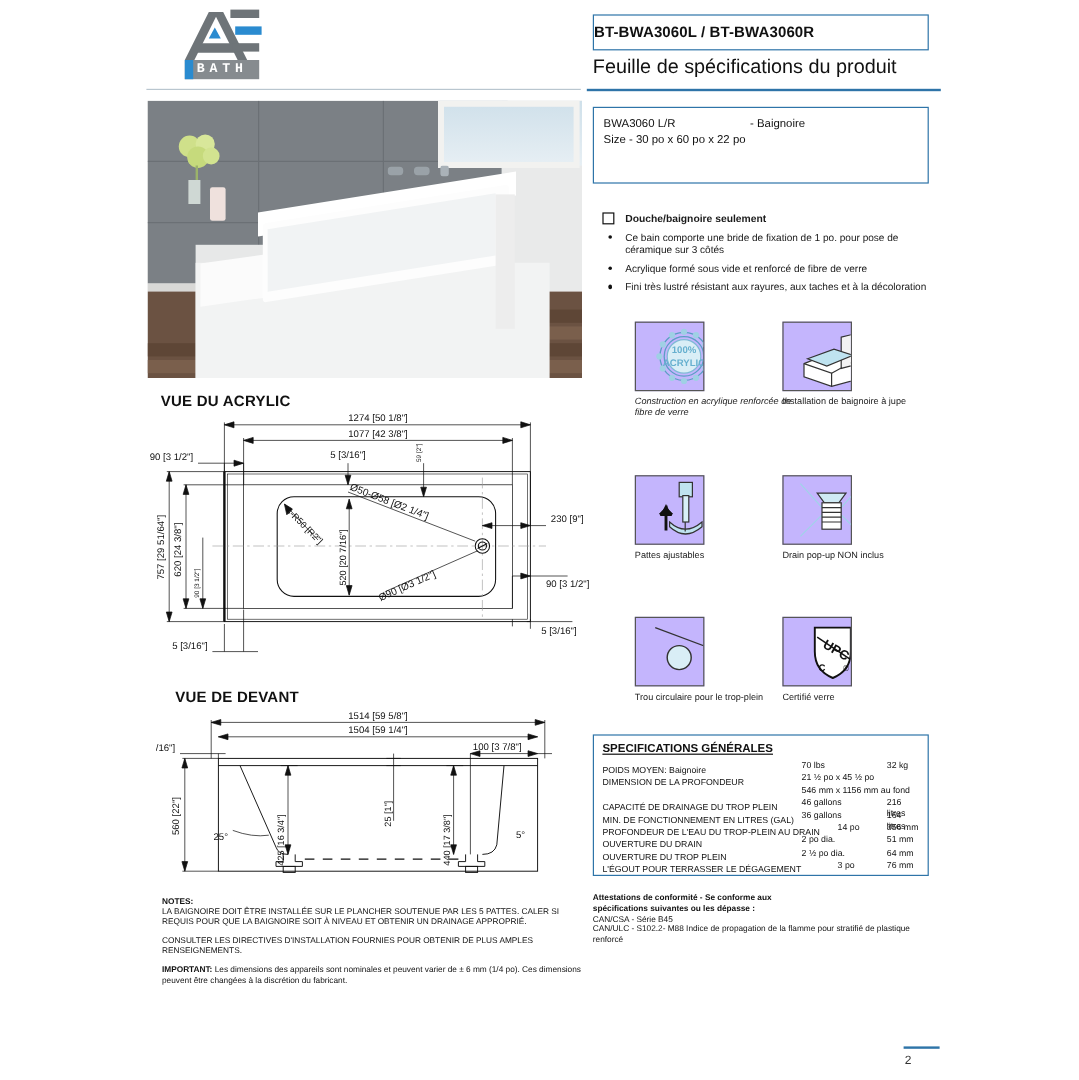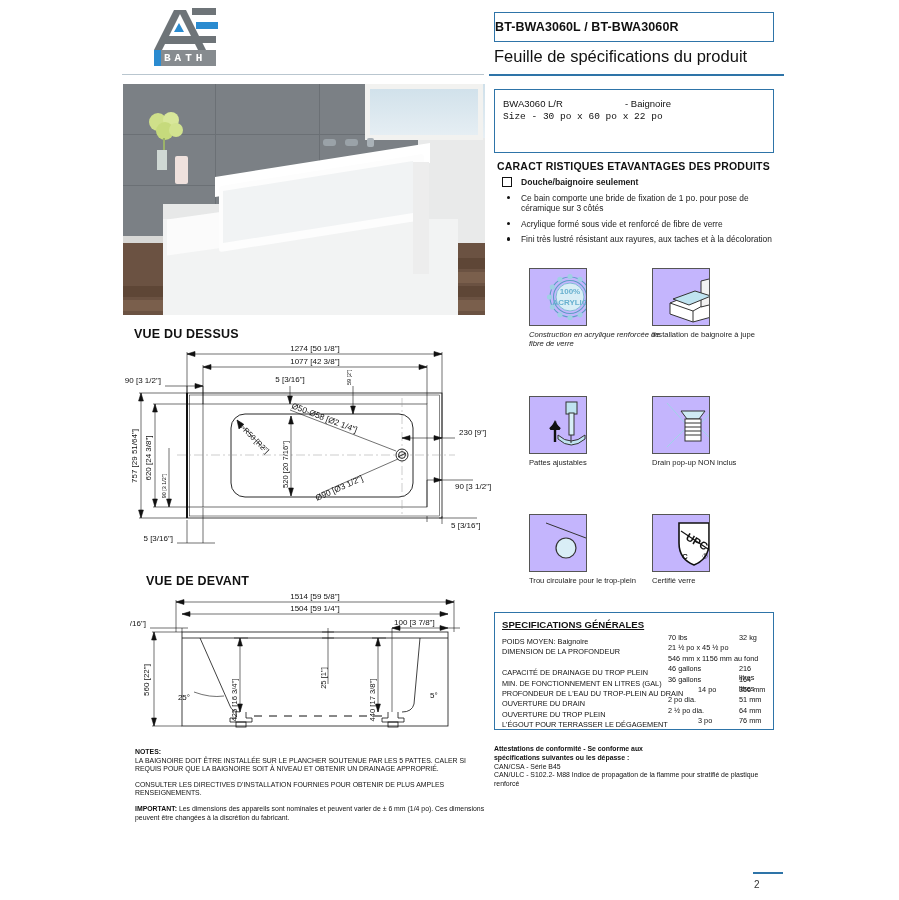--- a/index.html
+++ b/index.html
@@ -36,21 +36,21 @@
   .photo .tub-rim-r{position:absolute;left:290px;top:78px;width:16px;height:112px;background:#ededed;}
   .photo .flowers{position:absolute;left:23px;top:24px;width:40px;height:48px;}
   .photo .vase{position:absolute;left:34px;top:66px;width:10px;height:20px;background:#cfd8d4;}
   .photo .candle{position:absolute;left:52px;top:72px;width:13px;height:28px;background:#efe1dd;border-radius:2px;}
   .photo .faucet{position:absolute;left:200px;top:54px;width:60px;height:9px;}
 
   
   .desc-box{position:absolute;left:494px;top:89px;width:278px;height:62px;border:1.2px solid #2e74a8;background:#fff;}
   .desc-l1{position:absolute;left:8px;top:8px;font-size:9.5px;color:#111;}
   .desc-l1b{position:absolute;left:130px;top:8px;font-size:9.5px;color:#111;}
-  .desc-l2{position:absolute;left:8px;top:21px;font-size:9.5px;color:#111;font-family:Liberation Mono, monospace;}
+  .desc-l2{position:absolute;left:8px;top:21px;font-size:9.5px;color:#111;}
 
   .feat-title{position:absolute;left:497px;top:160px;width:290px;font-size:10.5px;font-weight:bold;letter-spacing:.2px;color:#111;}
   .feat-list{position:absolute;left:497px;top:177px;width:278px;}
   .feat-row{position:relative;padding-left:24px;margin-bottom:5px;font-size:8.4px;line-height:10.6px;color:#1a1a1a;}
   .feat-row.bold{font-weight:bold;font-size:8.6px;}
   .feat-bullet{position:absolute;left:10px;top:3px;width:3.2px;height:3.2px;background:#111;border-radius:50%;}
   .feat-check{position:absolute;left:5px;top:0px;width:8px;height:8px;border:1.2px solid #111;}
 
   
   .icons{position:absolute;left:497px;top:268px;width:285px;}
@@ -147,21 +147,20 @@
       <rect x="44" y="0" width="7" height="9" rx="2" fill="#aab2b8"></rect>
     </svg>
   </div>
 
   <div class="desc-box">
     <div class="desc-l1">BWA3060 L/R</div>
     <div class="desc-l1b">- Baignoire</div>
     <div class="desc-l2">Size - 30 po x 60 po x 22 po</div>
   </div>
 
-  <div class="feat-title">CARACT  RISTIQUES ETAVANTAGES DES PRODUITS</div>
   <div class="feat-list">
     <div class="feat-row bold">
       <span class="feat-check"></span>
       <span>Douche/baignoire seulement</span>
     </div>
     <div class="feat-row">
       <span class="feat-bullet"></span>
       <span>Ce bain comporte une bride de fixation de 1 po. pour pose de céramique sur 3 côtés</span>
     </div>
     <div class="feat-row">
@@ -268,21 +267,21 @@
           <path d="M16 16 L43 34" stroke="#111" stroke-width="1.2"></path>
           <text x="30" y="30" text-anchor="middle" font-size="11" font-weight="bold" fill="#111" transform="rotate(30 30 30)">UPC</text>
           <text x="20" y="44" text-anchor="middle" font-size="8" font-weight="bold" fill="#111">C</text>
           <text x="40" y="44" text-anchor="middle" font-size="7" fill="#111">®</text>
         </svg>
       </div>
       <div class="icap reg">Certifié verre</div>
     </div>
   </div>
 
-  <div class="vue-title" style="left:134px;top:327px;">VUE DU DESSUS</div>
+  <div class="vue-title" style="left:134px;top:327px;">VUE DU ACRYLIC</div>
   <svg class="draw" style="left:125px;top:338px;" width="370" height="225" viewBox="0 0 370 225">
     <g stroke="#111" fill="none" stroke-width="0.8">
 
       <rect x="62" y="55" width="255" height="125"></rect>
       <rect x="64.5" y="57" width="250" height="121" stroke-width="0.5"></rect>
 
       <line x1="62" y1="55" x2="62" y2="180" stroke-width="2"></line>
 
       <rect x="78" y="66" width="224" height="103" stroke-width="0.6"></rect>
 

